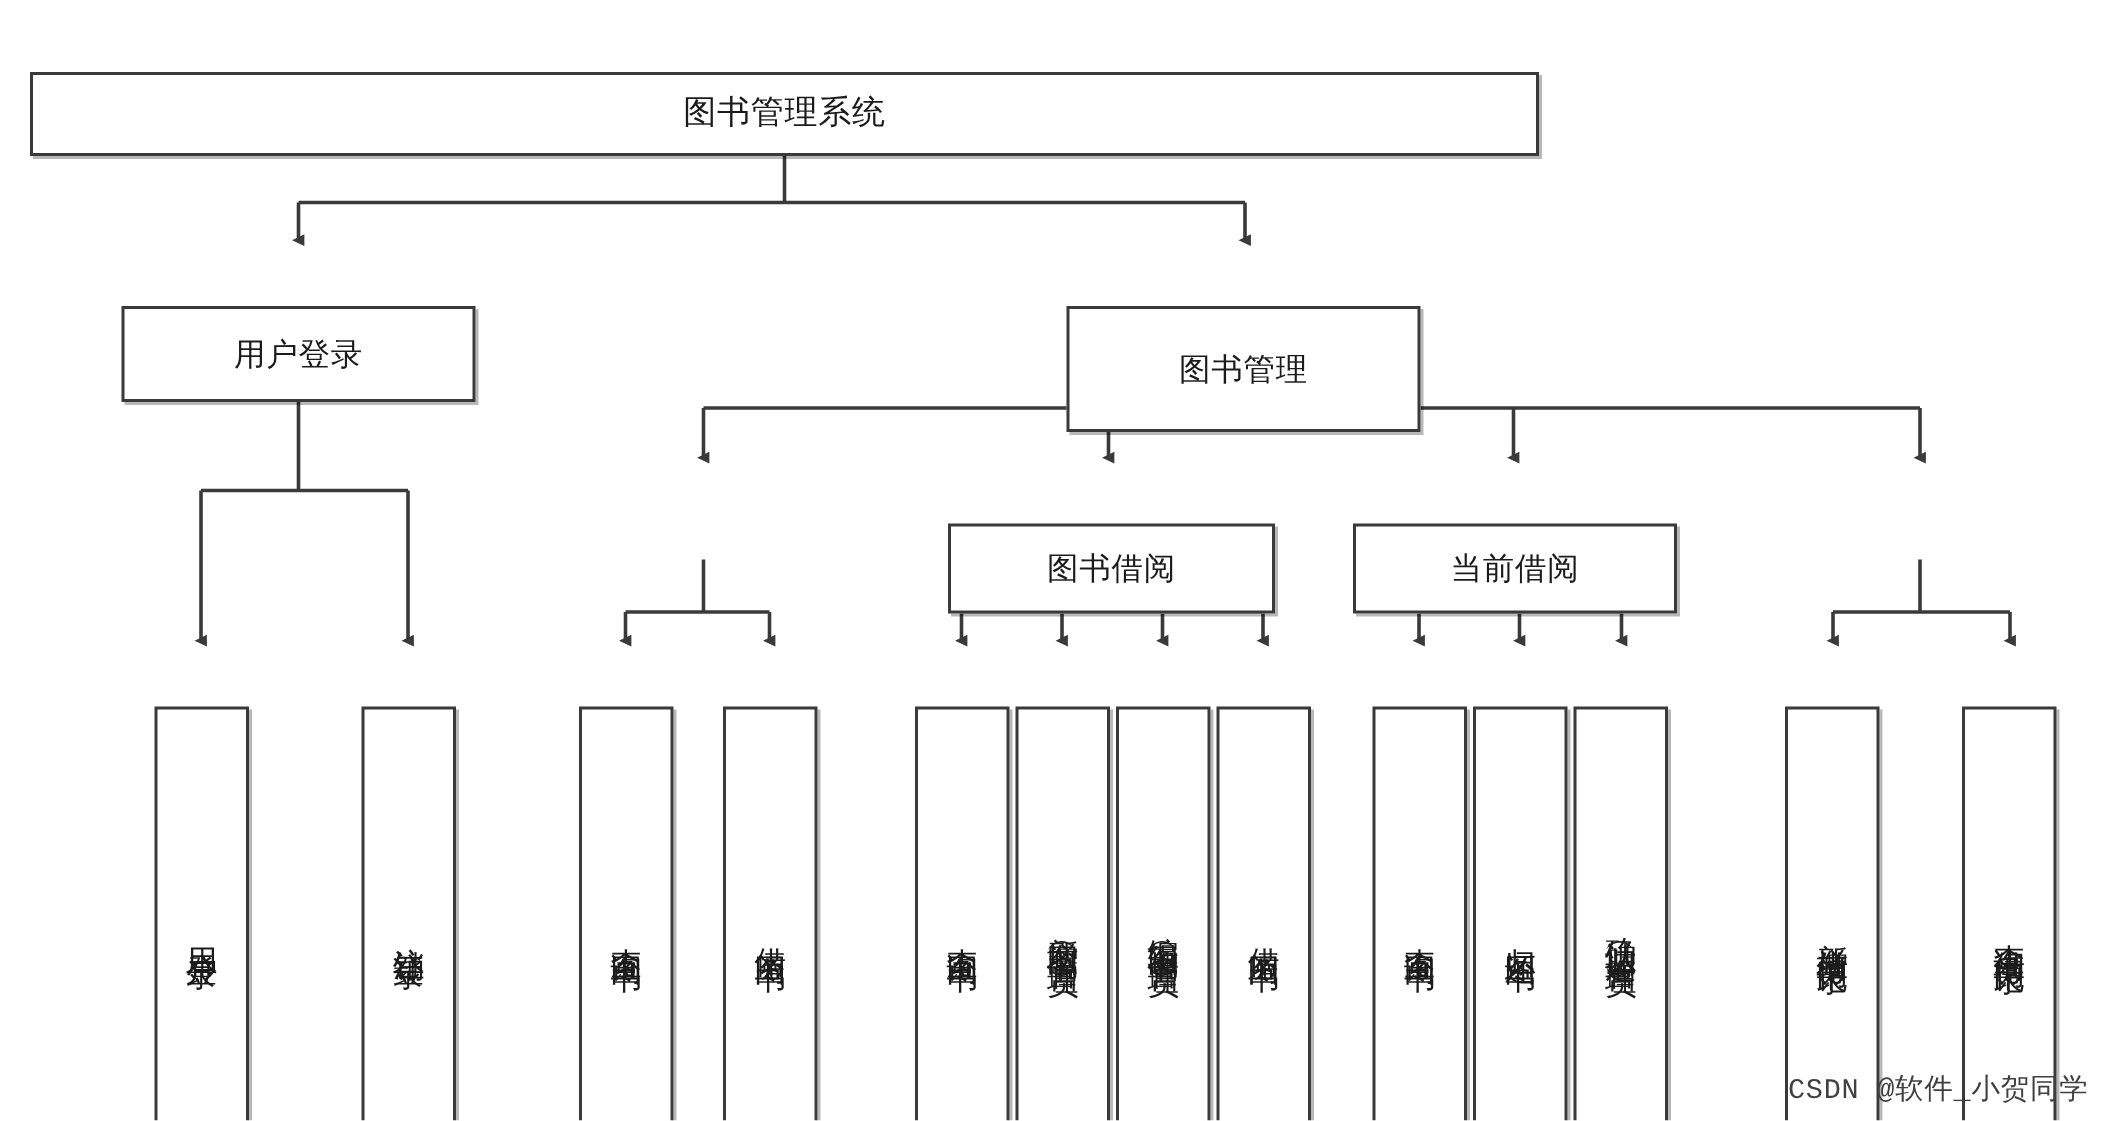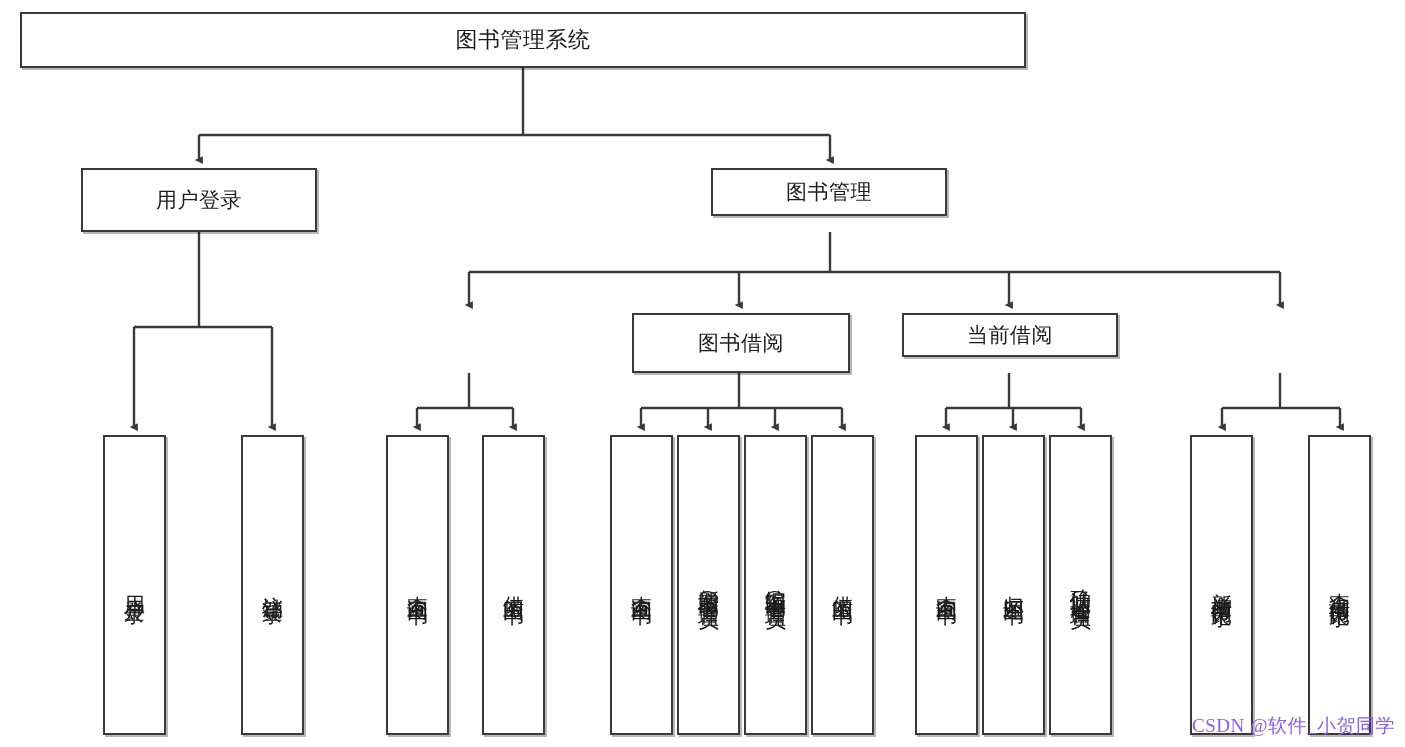--- a/index.html
+++ b/index.html
@@ -19,20 +19,21 @@
   .node{
     position:absolute;
     box-sizing:border-box;
     background:#ffffff;
     border:2.2px solid #3a3a3a;
     box-shadow:2px 2px 0 rgba(0,0,0,0.28);
     display:flex;
     align-items:center;
     justify-content:center;
     z-index:3;
+    margin-top:36px;
   }
   .node .label{
     display:block;
     line-height:1.25;
     letter-spacing:0.5px;
     color:#1b1b1b;
     white-space:nowrap;
   }
   
   .node.horiz .label{
@@ -60,25 +61,25 @@
     width:1405px;height:747px;
     z-index:1;
     pointer-events:none;
   }
   
   .watermark{
     position:absolute;
     left:1192px;
     top:713px;
     font-size:19px;
-    color:#8b5cf6;
+    color:#404040;
     letter-spacing:0.5px;
     white-space:nowrap;
     z-index:5;
-    font-family:Liberation Serif, serif;
+    font-family:Liberation Mono, monospace;
   }
 </style>
 </head>
 <body>
 
 <div id="canvas">
 
   <svg class="edges" viewBox="0 0 1405 747" width="1405" height="747" xmlns="http://www.w3.org/2000/svg">
     <defs>
       <marker id="arrow" markerWidth="9" markerHeight="9" refX="4.2" refY="4.3" orient="auto" markerUnits="userSpaceOnUse">
@@ -130,30 +131,30 @@
   </svg>
 
   <div class="node horiz root" style="left:20px;top:12px;width:1006px;height:56px;">
     <span class="label">图书管理系统</span>
   </div>
 
   <div class="node horiz" style="left:81px;top:168px;width:236px;height:64px;">
     <span class="label">用户登录</span>
   </div>
 
-  <div class="node horiz" style="left:711px;top:168px;width:236px;height:48px;">
+  <div class="node horiz" style="left:711px;top:168px;width:236px;height:84px;">
     <span class="label">图书管理</span>
   </div>
 
 
   <div class="node horiz" style="left:632px;top:313px;width:218px;height:60px;">
     <span class="label">图书借阅</span>
   </div>
 
-  <div class="node horiz" style="left:902px;top:313px;width:216px;height:44px;">
+  <div class="node horiz" style="left:902px;top:313px;width:216px;height:60px;">
     <span class="label">当前借阅</span>
   </div>
 
 
   <div class="node vert" style="left:103px;top:435px;width:63px;height:300px;">
     <span class="label">用户登录</span>
   </div>
   <div class="node vert" style="left:241px;top:435px;width:63px;height:300px;">
     <span class="label">注销登录</span>
   </div>

